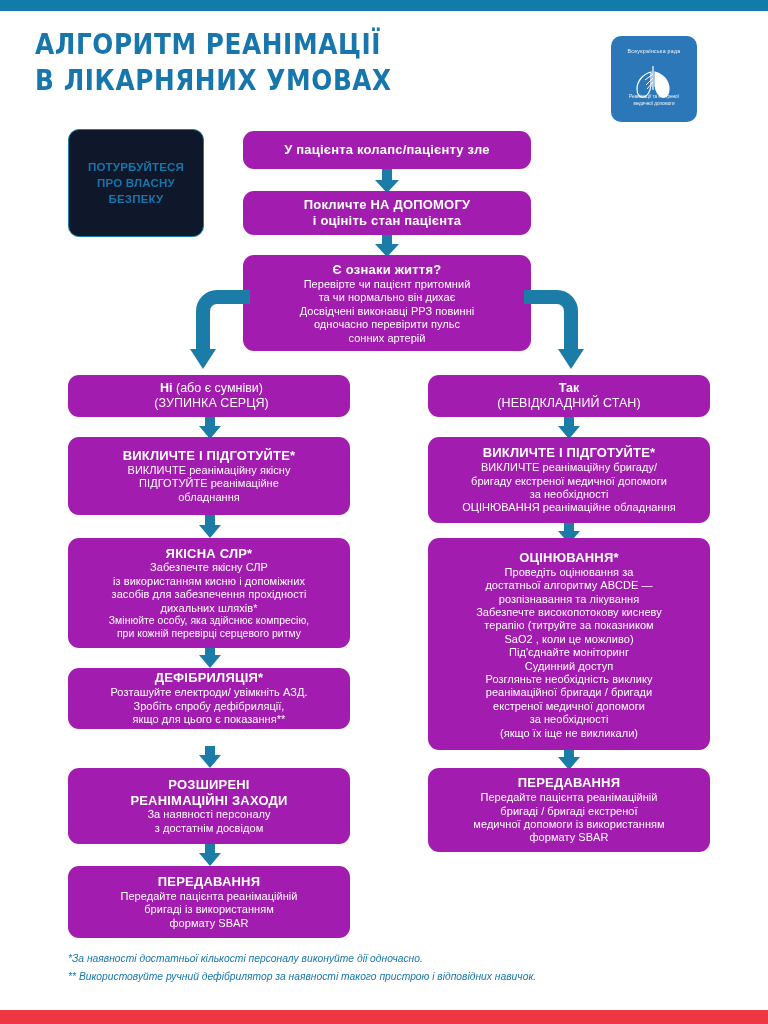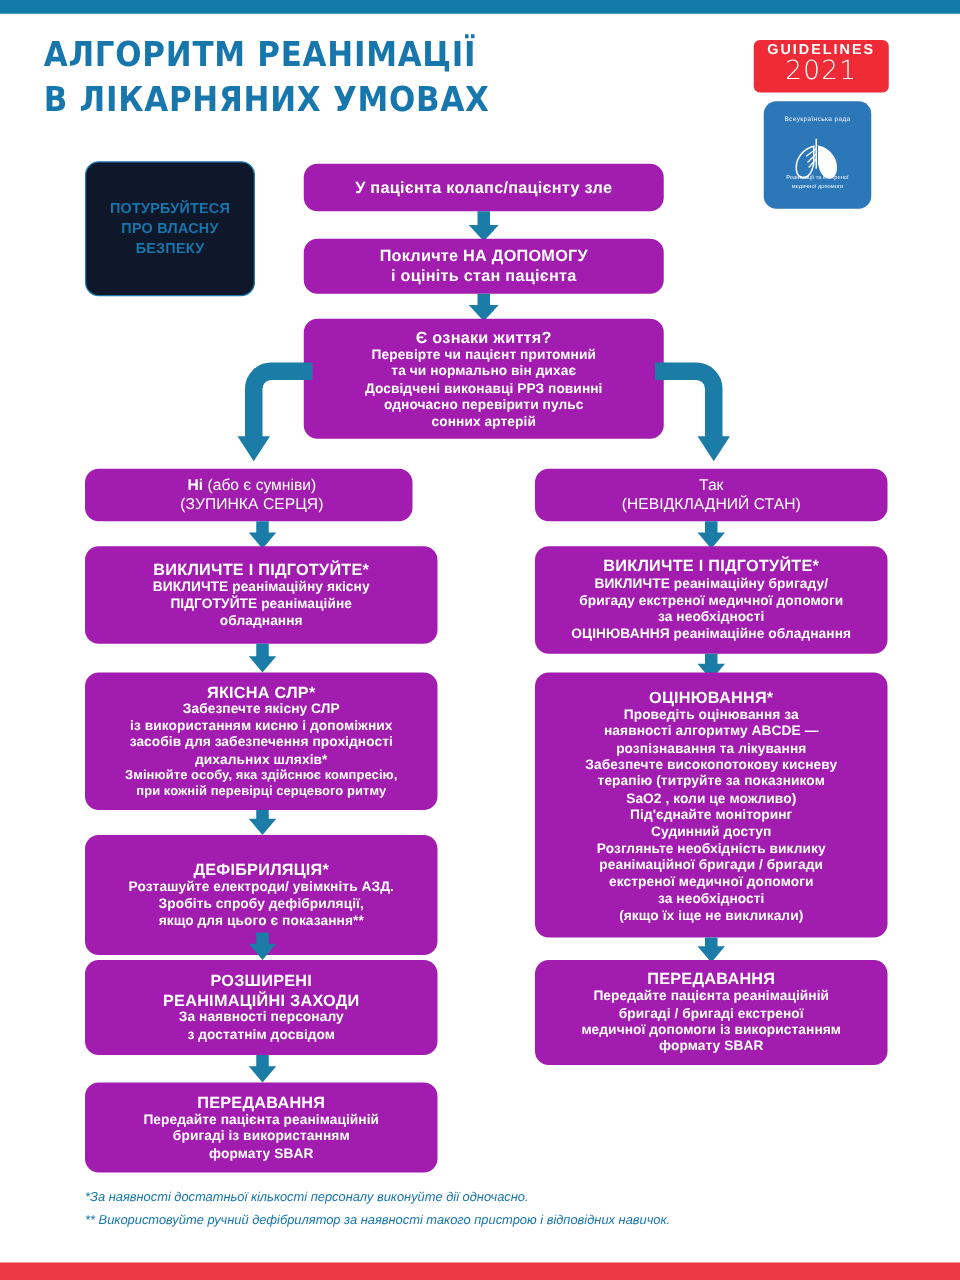--- a/index.html
+++ b/index.html
@@ -146,21 +146,21 @@
     padding: 5px 8px;
     line-height: 1.22;
   }
   .node .t-bold {
     font-weight: bold;
     font-size: 13px;
     letter-spacing: 0.2px;
   }
   .node .t-body {
     font-size: 11px;
-    font-weight: bold;
+    font-weight: normal;
     letter-spacing: 0.05px;
   }
   .node .t-plain {
     font-size: 11.5px;
     letter-spacing: 0.05px;
   }
 
   
   #safety-box {
     position: absolute;
@@ -207,24 +207,20 @@
 <div id="bottom-bar"></div>
 
 <div id="header">
   <div id="page-title">
     <span class="line">АЛГОРИТМ РЕАНІМАЦІЇ</span>
     <span class="line">В ЛІКАРНЯНИХ УМОВАХ</span>
   </div>
 
   <div id="logo-block">
 
-    <div class="guidelines-badge">
-      <div class="g-word">GUIDELINES</div>
-      <div class="g-year">2021</div>
-    </div>
 
     <div class="ua-badge">
       <div class="ua-arc">Всеукраїнська рада</div>
       <svg width="50" height="44" viewBox="0 0 50 44">
         <path d="M24 6 L24 30" stroke="#ffffff" stroke-width="1.2" fill="none"></path>
         <path d="M24 14 L16 20 M24 18 L17 25 M24 22 L18 29" stroke="#ffffff" stroke-width="1" fill="none"></path>
         <path d="M22 12 C14 14 8 21 8 29 C8 35 11 38 15 37 C19 36 21 31 22 26 Z" fill="none" stroke="#ffffff" stroke-width="1.2"></path>
         <path d="M26 12 C34 14 40 21 40 29 C40 35 37 38 33 37 C29 36 27 31 26 26 Z" fill="#ffffff" stroke="#ffffff" stroke-width="1.2"></path>
       </svg>
       <div class="ua-sub">
@@ -273,32 +269,32 @@
   <path d="M60 0 L60 14 L26 14 A10 10 0 0 0 16 24 L16 56 L26 56 L13 72 L0 56 L10 56 L10 24 A16 16 0 0 1 26 8 L60 8 Z" fill="#1B7CA8" opacity="0"></path>
   <path d="M60 0 L27 0 A14 14 0 0 0 13 14 L13 54 L13 54" stroke="#1B7CA8" stroke-width="14" fill="none" stroke-linecap="butt"></path>
   <path d="M13 72 L0 52 L26 52 Z" fill="#1B7CA8"></path>
 </svg>
 
 <svg class="conn-svg" style="left:524px; top:297px;" width="60" height="78">
   <path d="M0 0 L33 0 A14 14 0 0 1 47 14 L47 54" stroke="#1B7CA8" stroke-width="14" fill="none" stroke-linecap="butt"></path>
   <path d="M47 72 L34 52 L60 52 Z" fill="#1B7CA8"></path>
 </svg>
 
-<div class="node" style="left:68px; top:375px; width:262px; height:42px;padding-left:13px;">
+<div class="node" style="left:68px; top:375px; width:282px; height:42px;padding-left:13px;">
   <span style="font-size:12.5px;">
     <b>Ні</b><span> (або є сумніви)</span>
   </span>
   <span class="t-plain" style="font-size:12.5px;">(ЗУПИНКА СЕРЦЯ)</span>
 </div>
 <svg class="conn-svg" style="left:199px; top:417px;" width="22" height="22">
   <path d="M6 0 L16 0 L16 9 L22 9 L11 22 L0 9 L6 9 Z" fill="#1B7CA8"></path>
 </svg>
 
 <div class="node" style="left:428px; top:375px; width:282px; height:42px;">
-  <span style="font-size:12.5px; font-weight:normal;">Так</span>
+  <span style="font-size:12.5px; font-weight:bold;">Так</span>
   <span class="t-plain" style="font-size:12.5px;">(НЕВІДКЛАДНИЙ СТАН)</span>
 </div>
 <svg class="conn-svg" style="left:558px; top:417px;" width="22" height="22">
   <path d="M6 0 L16 0 L16 9 L22 9 L11 22 L0 9 L6 9 Z" fill="#1B7CA8"></path>
 </svg>
 
 <div class="node" style="left:68px; top:437px; width:282px; height:78px;">
   <span class="t-bold">ВИКЛИЧТЕ І ПІДГОТУЙТЕ*</span>
   <span class="t-body">ВИКЛИЧТЕ реанімаційну якісну</span>
   <span class="t-body">ПІДГОТУЙТЕ реанімаційне</span>
@@ -328,38 +324,38 @@
   <span class="t-body" style="font-size:10.4px;">Змінюйте особу, яка здійснює компресію,</span>
   <span class="t-body" style="font-size:10.4px;">при кожній перевірці серцевого ритму</span>
 </div>
 <svg class="conn-svg" style="left:199px; top:648px;" width="22" height="20">
   <path d="M6 0 L16 0 L16 7 L22 7 L11 20 L0 7 L6 7 Z" fill="#1B7CA8"></path>
 </svg>
 
 <div class="node" style="left:428px; top:538px; width:282px; height:212px; padding-top:7px;">
   <span class="t-bold">ОЦІНЮВАННЯ*</span>
   <span class="t-body">Проведіть оцінювання за</span>
-  <span class="t-body">наявності алгоритму ABCDE —</span>
+  <span class="t-body">достатньої алгоритму ABCDE —</span>
   <span class="t-body">розпізнавання та лікування</span>
   <span class="t-body">Забезпечте високопотокову кисневу</span>
   <span class="t-body">терапію (титруйте за показником</span>
   <span class="t-body">SaO2 , коли це можливо)</span>
   <span class="t-body">Під'єднайте моніторинг</span>
   <span class="t-body">Судинний доступ</span>
   <span class="t-body">Розгляньте необхідність виклику</span>
   <span class="t-body">реанімаційної бригади / бригади</span>
   <span class="t-body">екстреної медичної допомоги</span>
   <span class="t-body">за необхідності</span>
   <span class="t-body">(якщо їх іще не викликали)</span>
 </div>
 <svg class="conn-svg" style="left:558px; top:750px;" width="22" height="20">
   <path d="M6 0 L16 0 L16 7 L22 7 L11 20 L0 7 L6 7 Z" fill="#1B7CA8"></path>
 </svg>
 
-<div class="node" style="left:68px; top:668px; width:282px; height:96px;">
+<div class="node" style="left:68px; top:668px; width:282px; height:61px;">
   <span class="t-bold">ДЕФІБРИЛЯЦІЯ*</span>
   <span class="t-body">Розташуйте електроди/ увімкніть АЗД.</span>
   <span class="t-body">Зробіть спробу дефібриляції,</span>
   <span class="t-body">якщо для цього є показання**</span>
 </div>
 <svg class="conn-svg" style="left:199px; top:746px;" width="22" height="22">
   <path d="M6 0 L16 0 L16 9 L22 9 L11 22 L0 9 L6 9 Z" fill="#1B7CA8"></path>
 </svg>
 
 <div class="node" style="left:68px; top:768px; width:282px; height:76px;">

